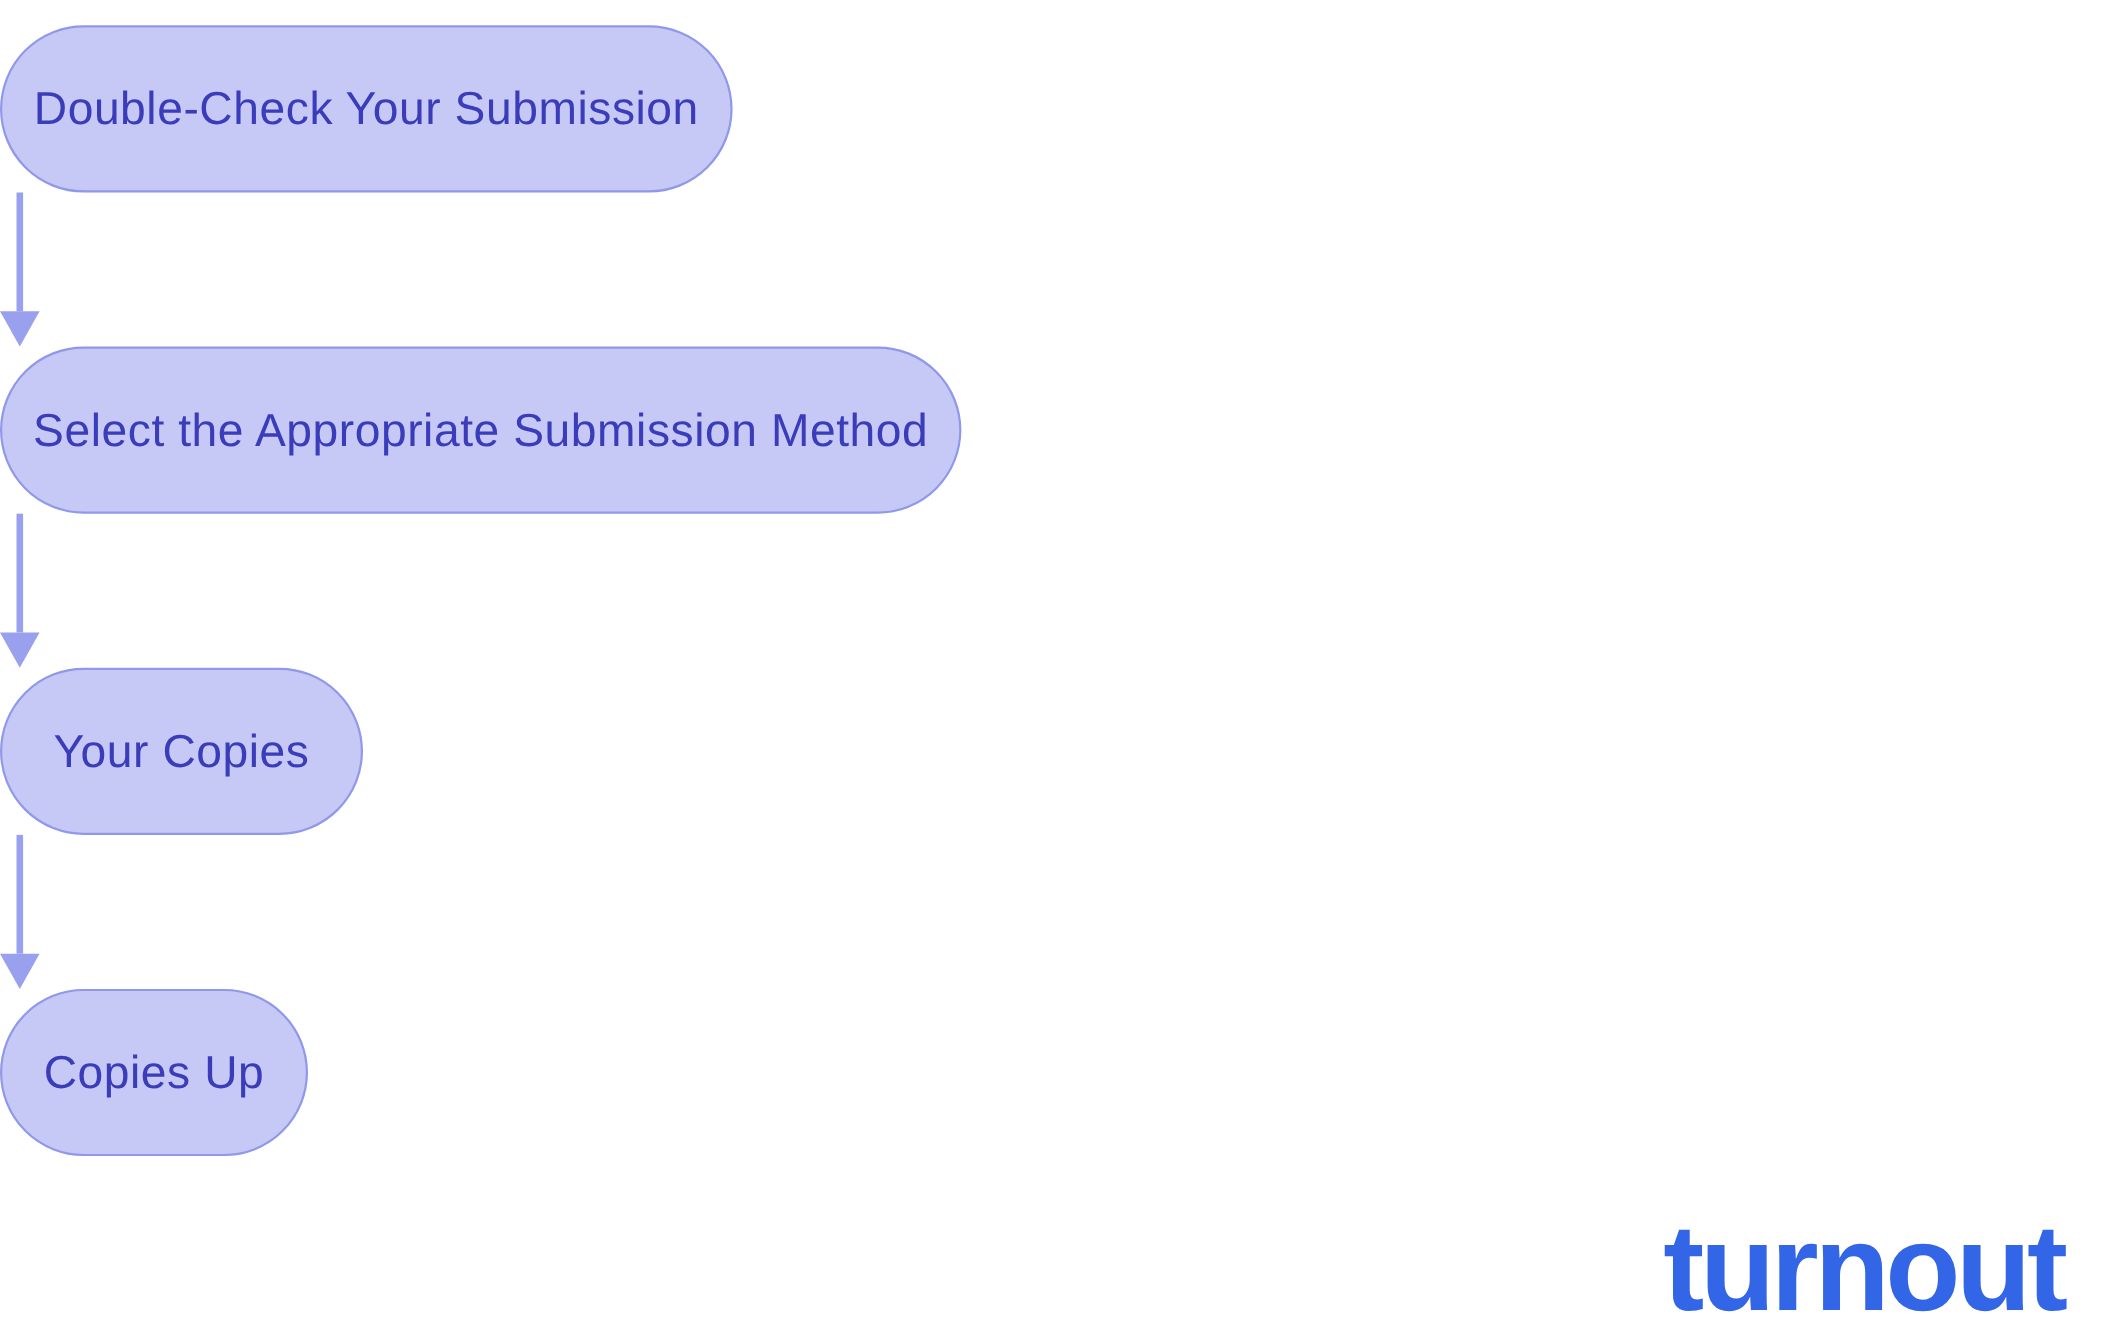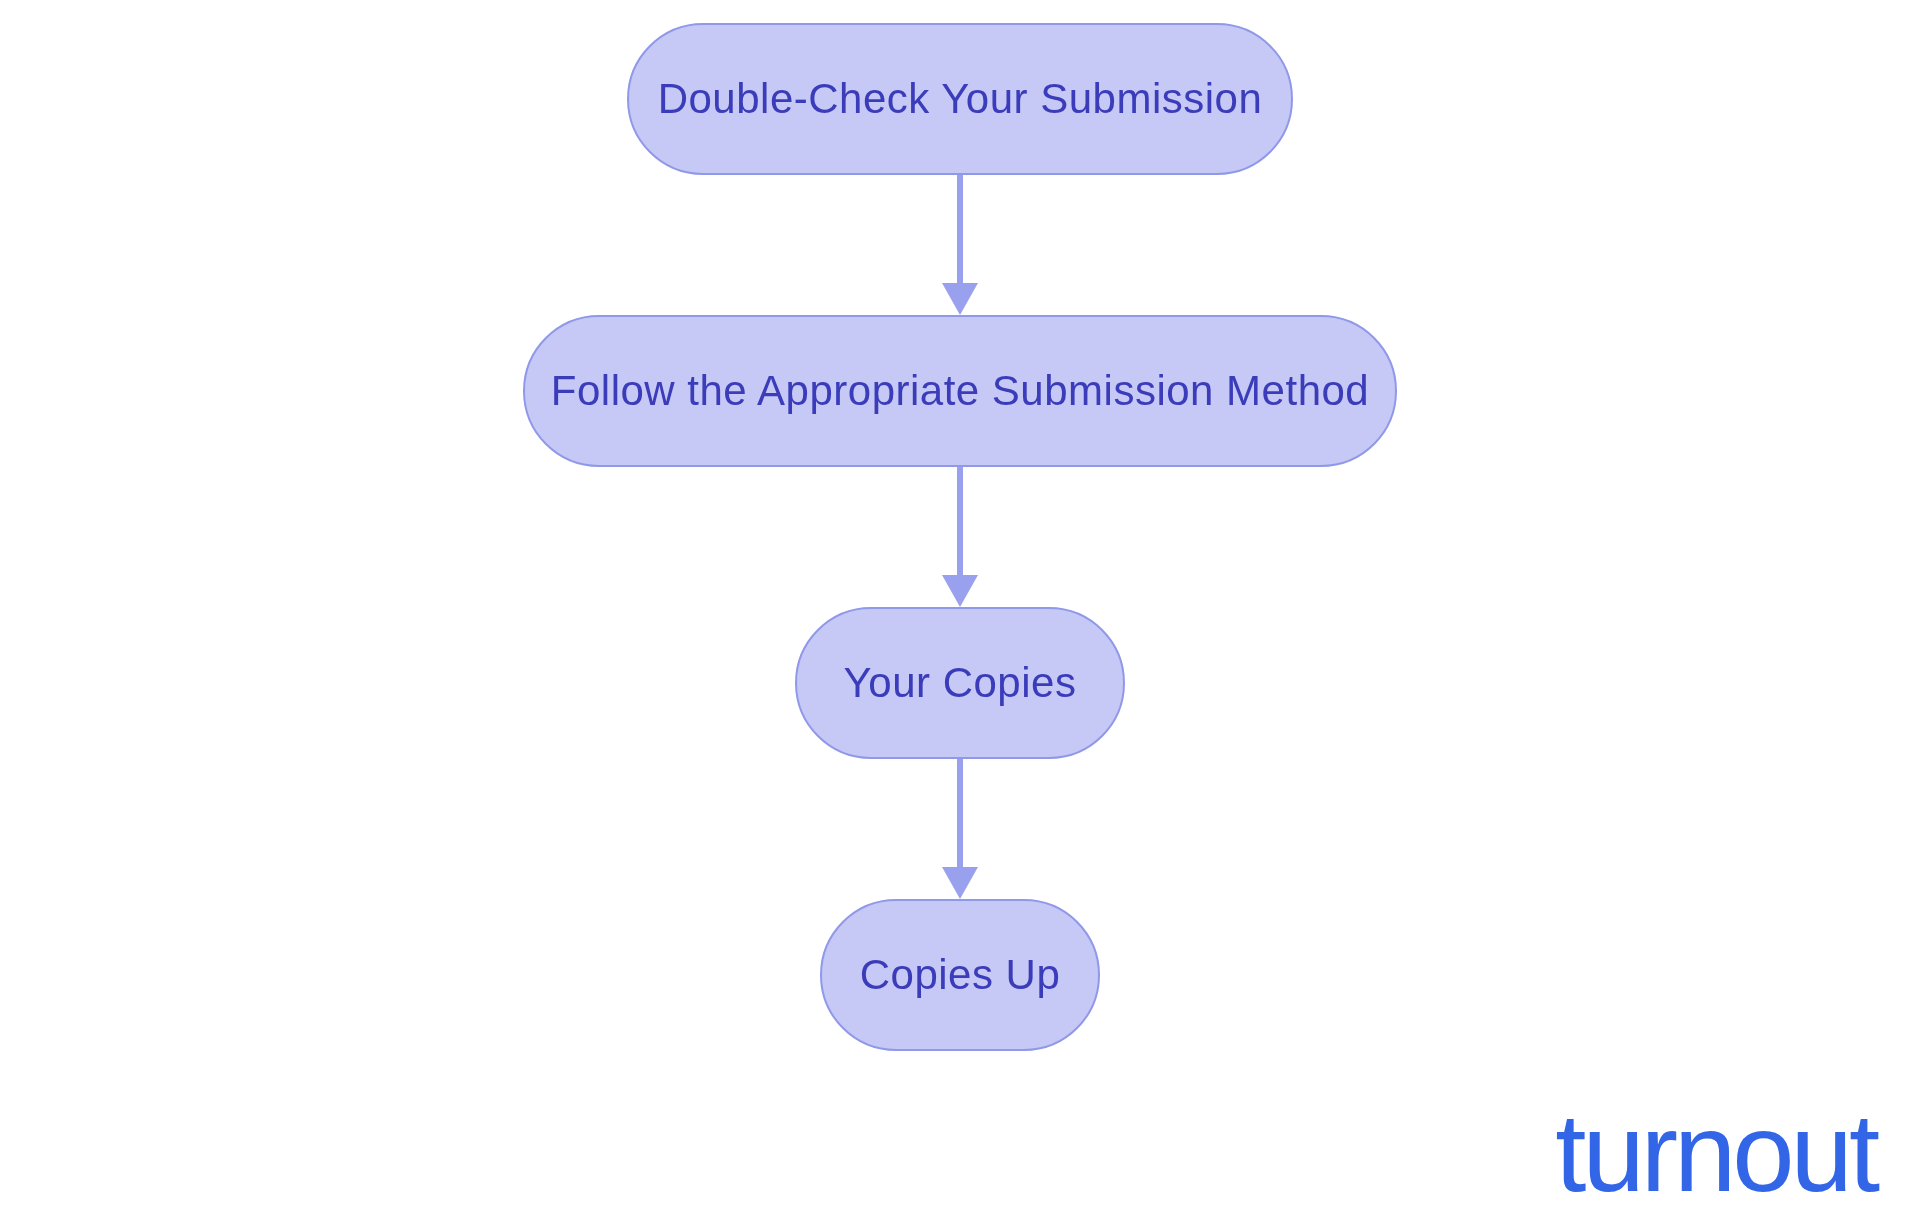--- a/index.html
+++ b/index.html
@@ -15,21 +15,20 @@
     background: var(--bg, #ffffff);
     overflow: hidden;
   }
   .flow {
     position: absolute;
     top: 23px;
     left: 0;
     width: 100%;
     display: flex;
     flex-direction: column;
-    align-items: center;
   }
   .node {
     box-sizing: border-box;
     height: 152px;
     border-radius: 80px;
     background: var(--node-fill, #c6c8f5);
     border: 2px solid var(--node-border, #9098e9);
     color: var(--node-text, #3b3cba);
     display: flex;
     align-items: center;
@@ -59,21 +58,21 @@
     height: 0;
     border-left: 18px solid transparent;
     border-right: 18px solid transparent;
     border-top: 32px solid var(--arrow, #99a1ee);
   }
   .logo {
     position: absolute;
     right: 44px;
     bottom: 6px;
     font-size: 112px;
-    font-weight: 400;
+    font-weight: 700;
     letter-spacing: -4px;
     line-height: 1.0;
     color: var(--logo, #3366e7);
   }
 </style>
 </head>
 <body>
 
 <div class="canvas">
   <div class="flow">
@@ -81,21 +80,21 @@
     <div class="node node-0">
       <span>Double-Check Your Submission</span>
     </div>
 
     <div class="arrow">
       <div class="line"></div>
       <div class="head"></div>
     </div>
 
     <div class="node node-1">
-      <span>Follow the Appropriate Submission Method</span>
+      <span>Select the Appropriate Submission Method</span>
     </div>
 
     <div class="arrow">
       <div class="line"></div>
       <div class="head"></div>
     </div>
 
     <div class="node node-2">
       <span>Your Copies</span>
     </div>

